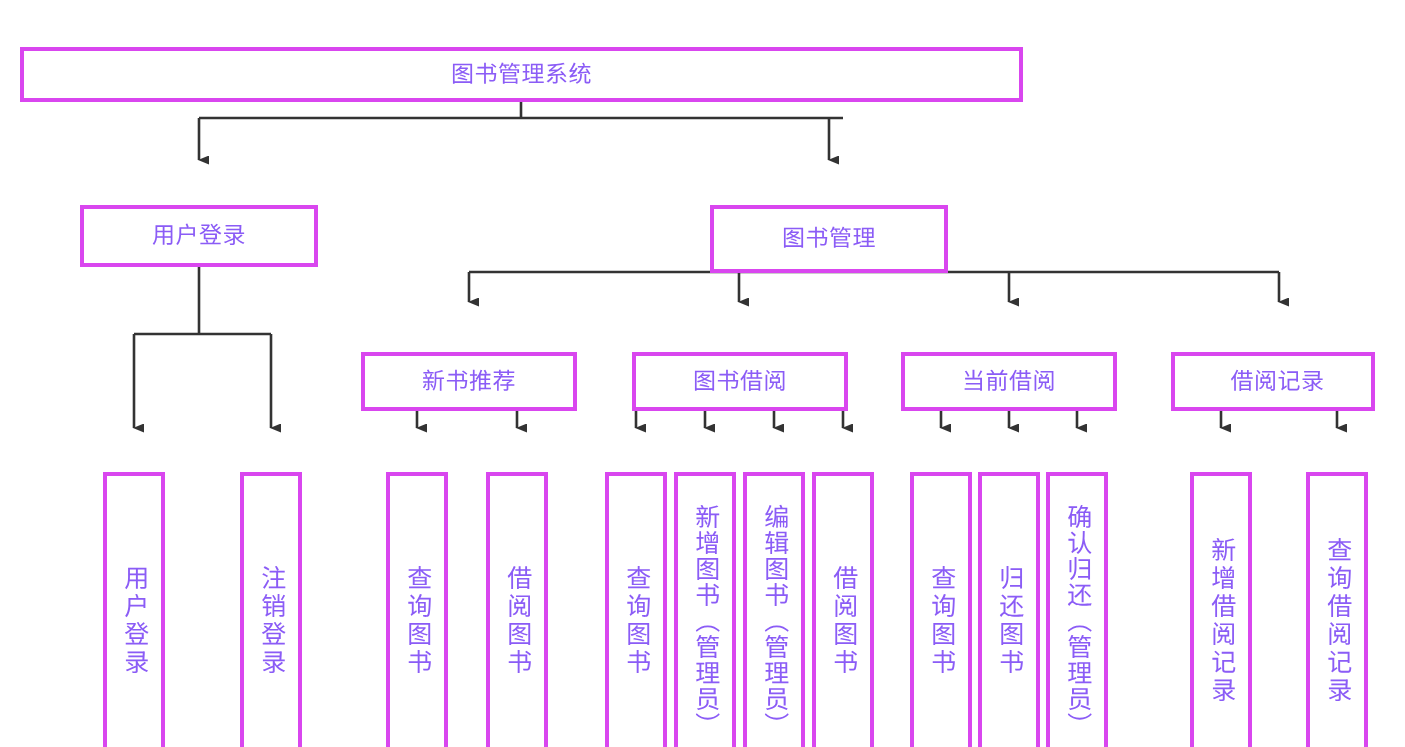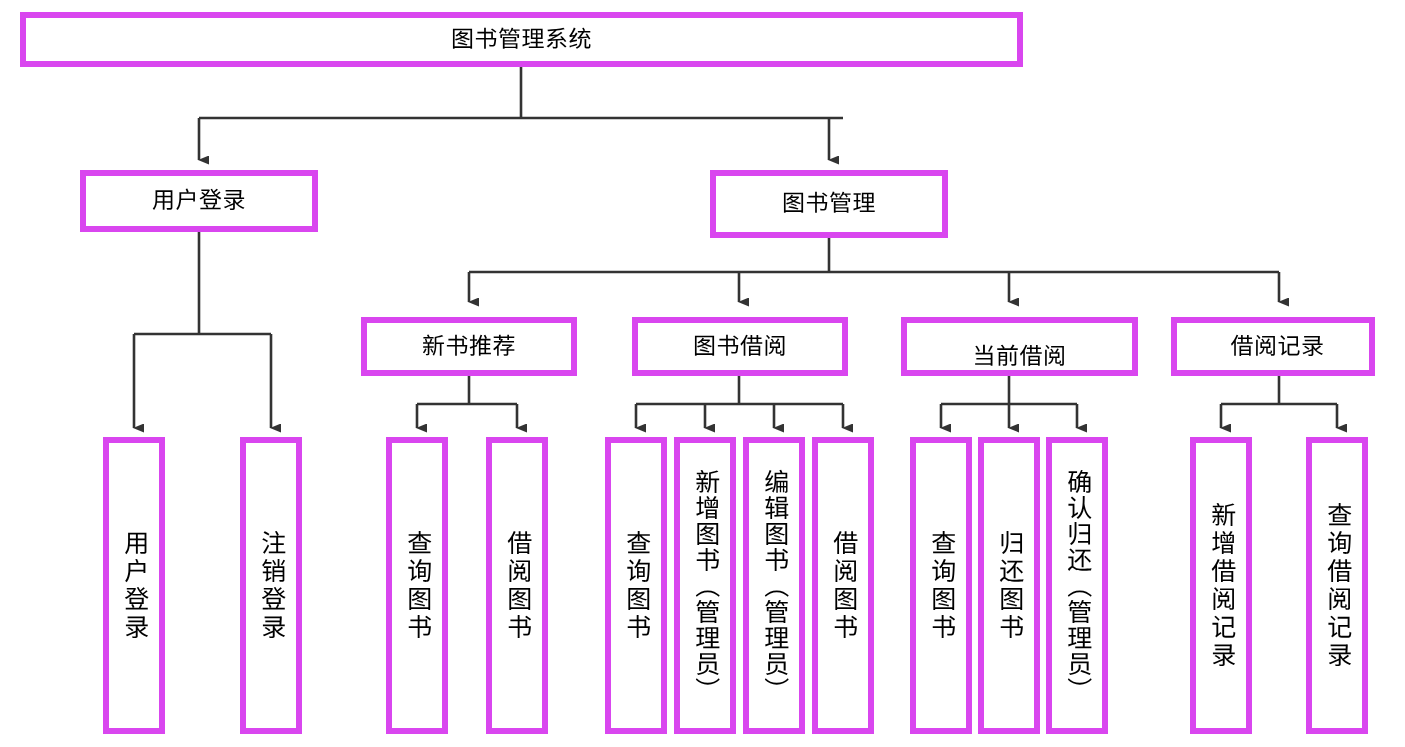--- a/index.html
+++ b/index.html
@@ -23,25 +23,26 @@
     left: 0;
     top: 0;
     width: 1405px;
     height: 747px;
     pointer-events: none;
   }
   .node {
     position: absolute;
     box-sizing: border-box;
     background: #ffffff;
-    border: 6px solid #d946ef;
+    border: 4px solid #d946ef;
     display: flex;
     align-items: center;
     justify-content: center;
-    color: #000000;
+    color: #8b5cf6;
+    margin-top: 35px;
   }
   .node-label {
     display: block;
     text-align: center;
     line-height: 1.18;
     letter-spacing: 0.5px;
   }
   
   .node.horiz .node-label {
     writing-mode: horizontal-tb;
@@ -147,21 +148,21 @@
   </div>
 
   <div class="node horiz" style="left:361px; top:317px; width:216px; height:59px;">
     <span class="node-label">新书推荐</span>
   </div>
 
   <div class="node horiz" style="left:632px; top:317px; width:216px; height:59px;">
     <span class="node-label">图书借阅</span>
   </div>
 
-  <div class="node horiz" style="left:901px; top:317px; width:237px; height:59px;align-items:flex-end;">
+  <div class="node horiz" style="left:901px; top:317px; width:216px; height:59px;">
     <span class="node-label">当前借阅</span>
   </div>
 
   <div class="node horiz" style="left:1171px; top:317px; width:204px; height:59px;padding-left:9px;">
     <span class="node-label">借阅记录</span>
   </div>
 
   <div class="node vert" style="left:103px; top:437px; width:62px; height:297px;">
     <span class="node-label">用户登录</span>
   </div>

